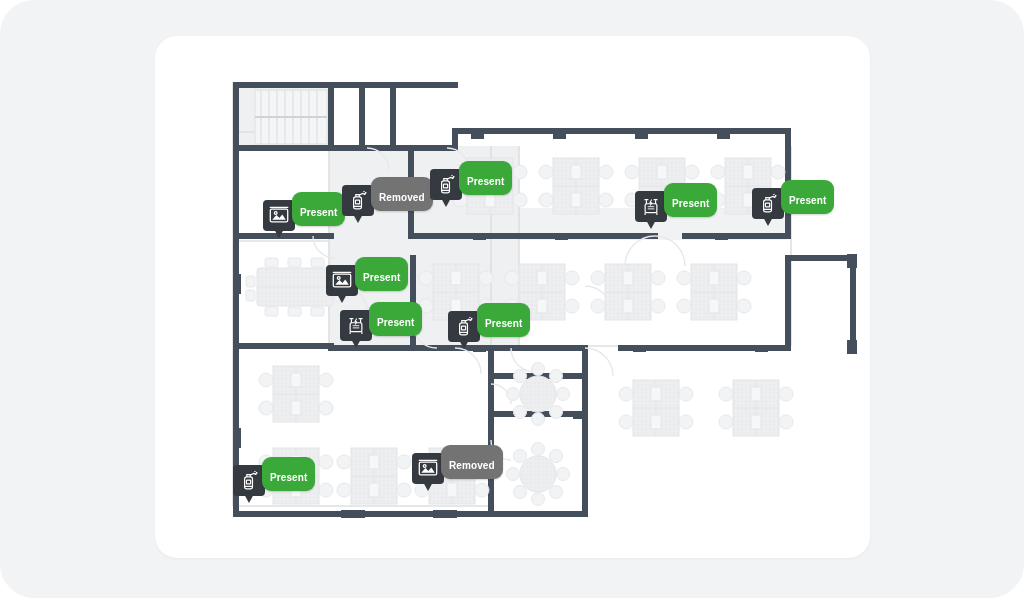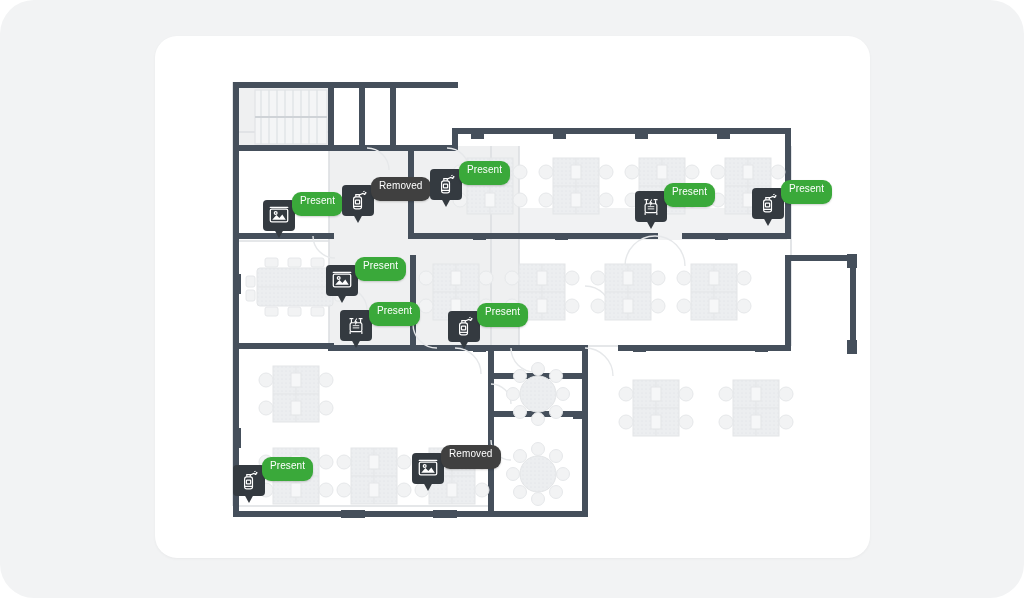--- a/index.html
+++ b/index.html
@@ -69,34 +69,34 @@
   }
   .pin-icon {
     position: absolute;
     left: 5px; top: 4px;
     width: 22px; height: 23px;
   }
   .pin-icon svg { display: block; width: 22px; height: 23px; }
 
   .badge {
     position: absolute;
-    height: 24px;
+    height: 34px;
     line-height: 17px;
-    padding: 0 8px;
+    padding: 12px 8px;
     border-radius: 9px;
     font-size: 10px;
-    font-weight: normal;
+    font-weight: bold;
     color: #ffffff;
     white-space: nowrap;
     letter-spacing: 0.1px;
     cursor: pointer;
     box-shadow: 0 1px 2px rgba(0,0,0,0.18);
   }
   .badge.present { background: #3aa93a; }
-  .badge.removed { background: #404040; }
+  .badge.removed { background: #737373; }
   
   .badge.side-right { left: 13px; top: -46px; }
 </style>
 </head>
 <body>
 
 <div id="page-root">
 
   <div class="page-surface"></div>
 

